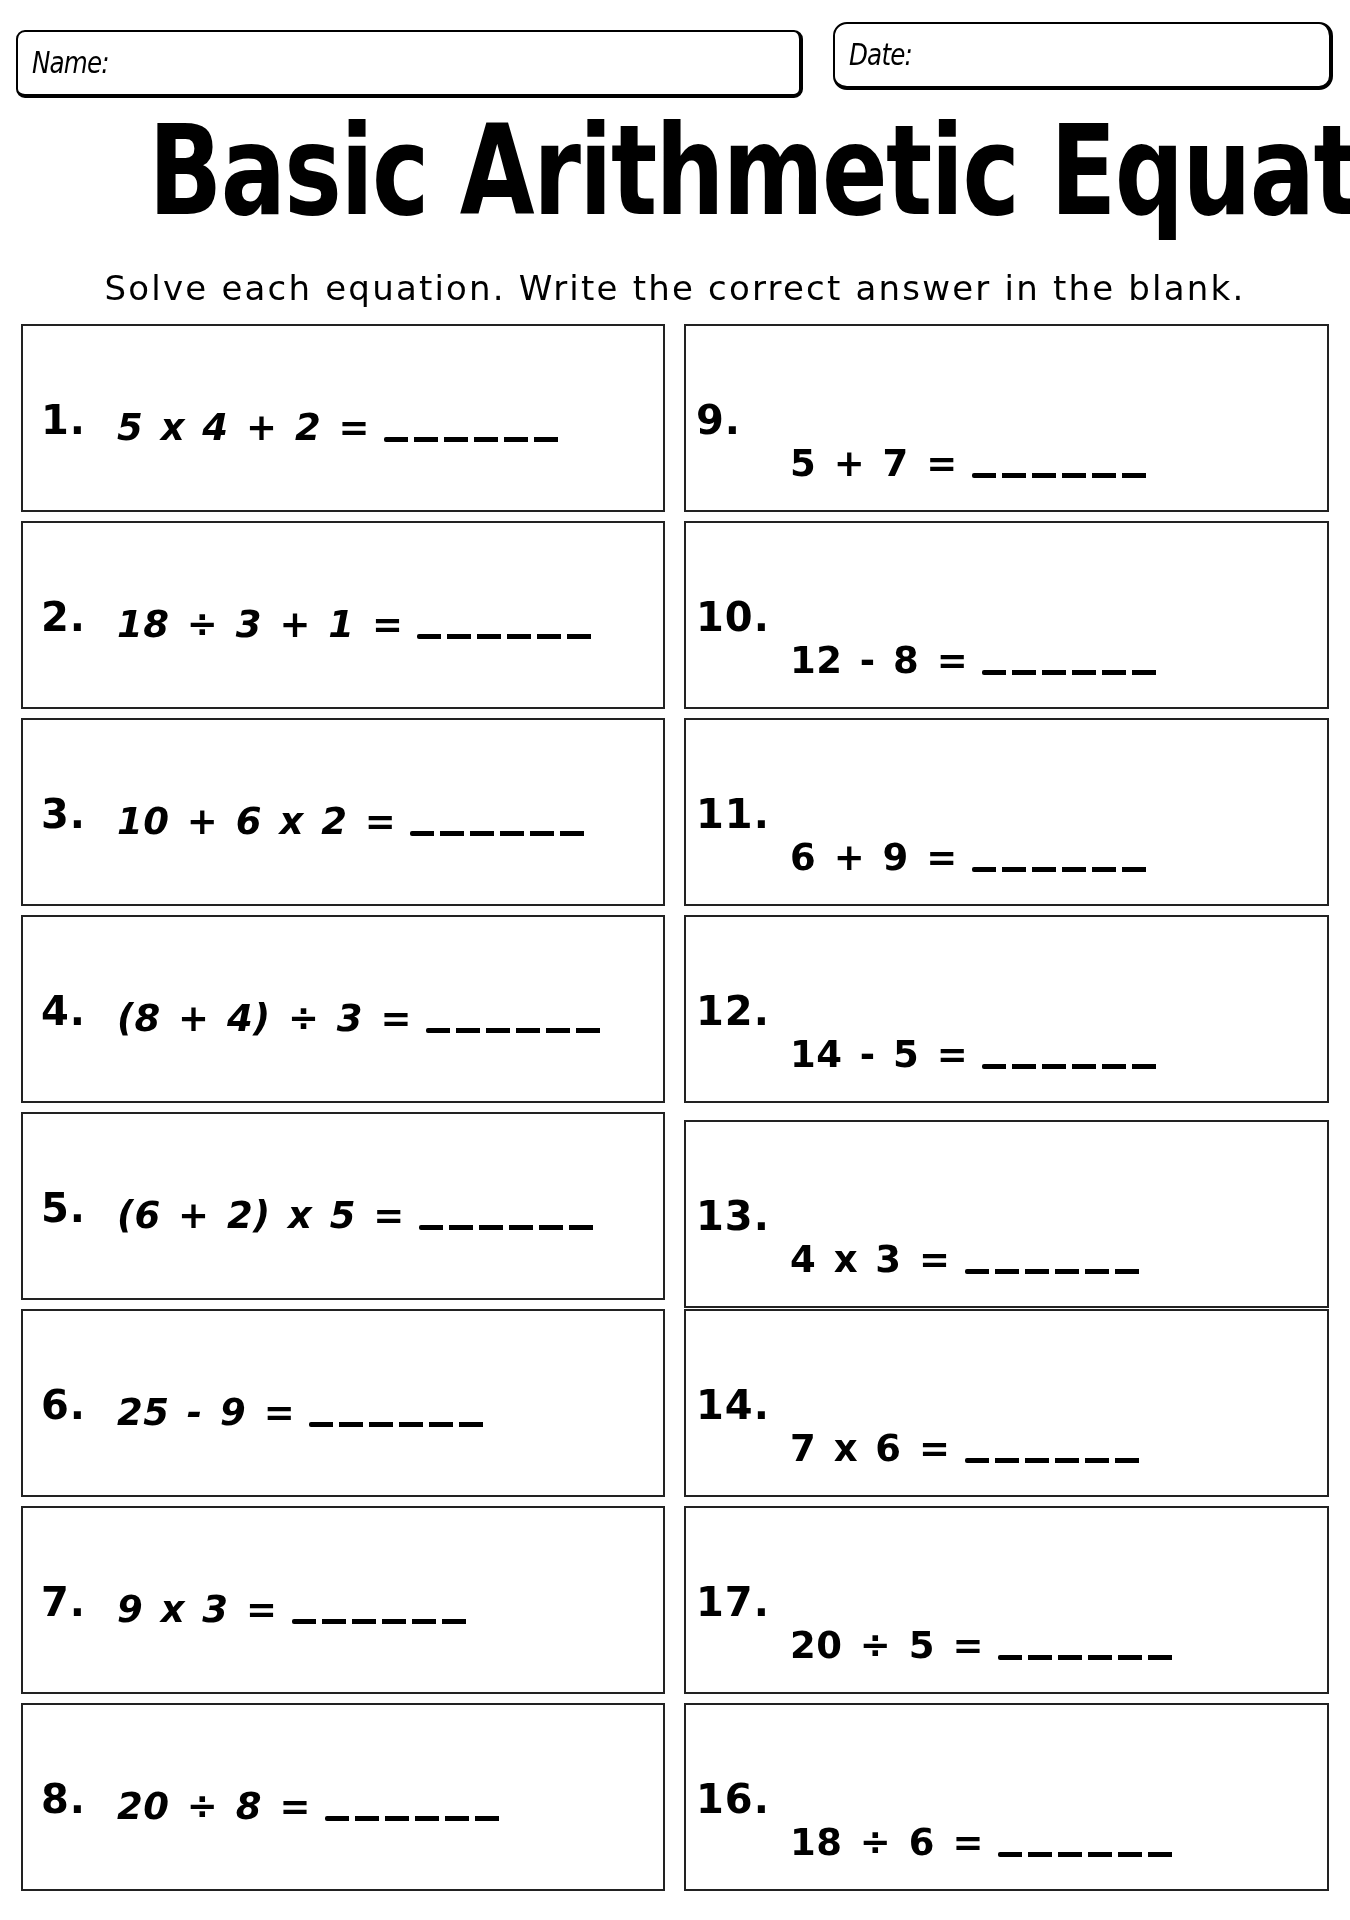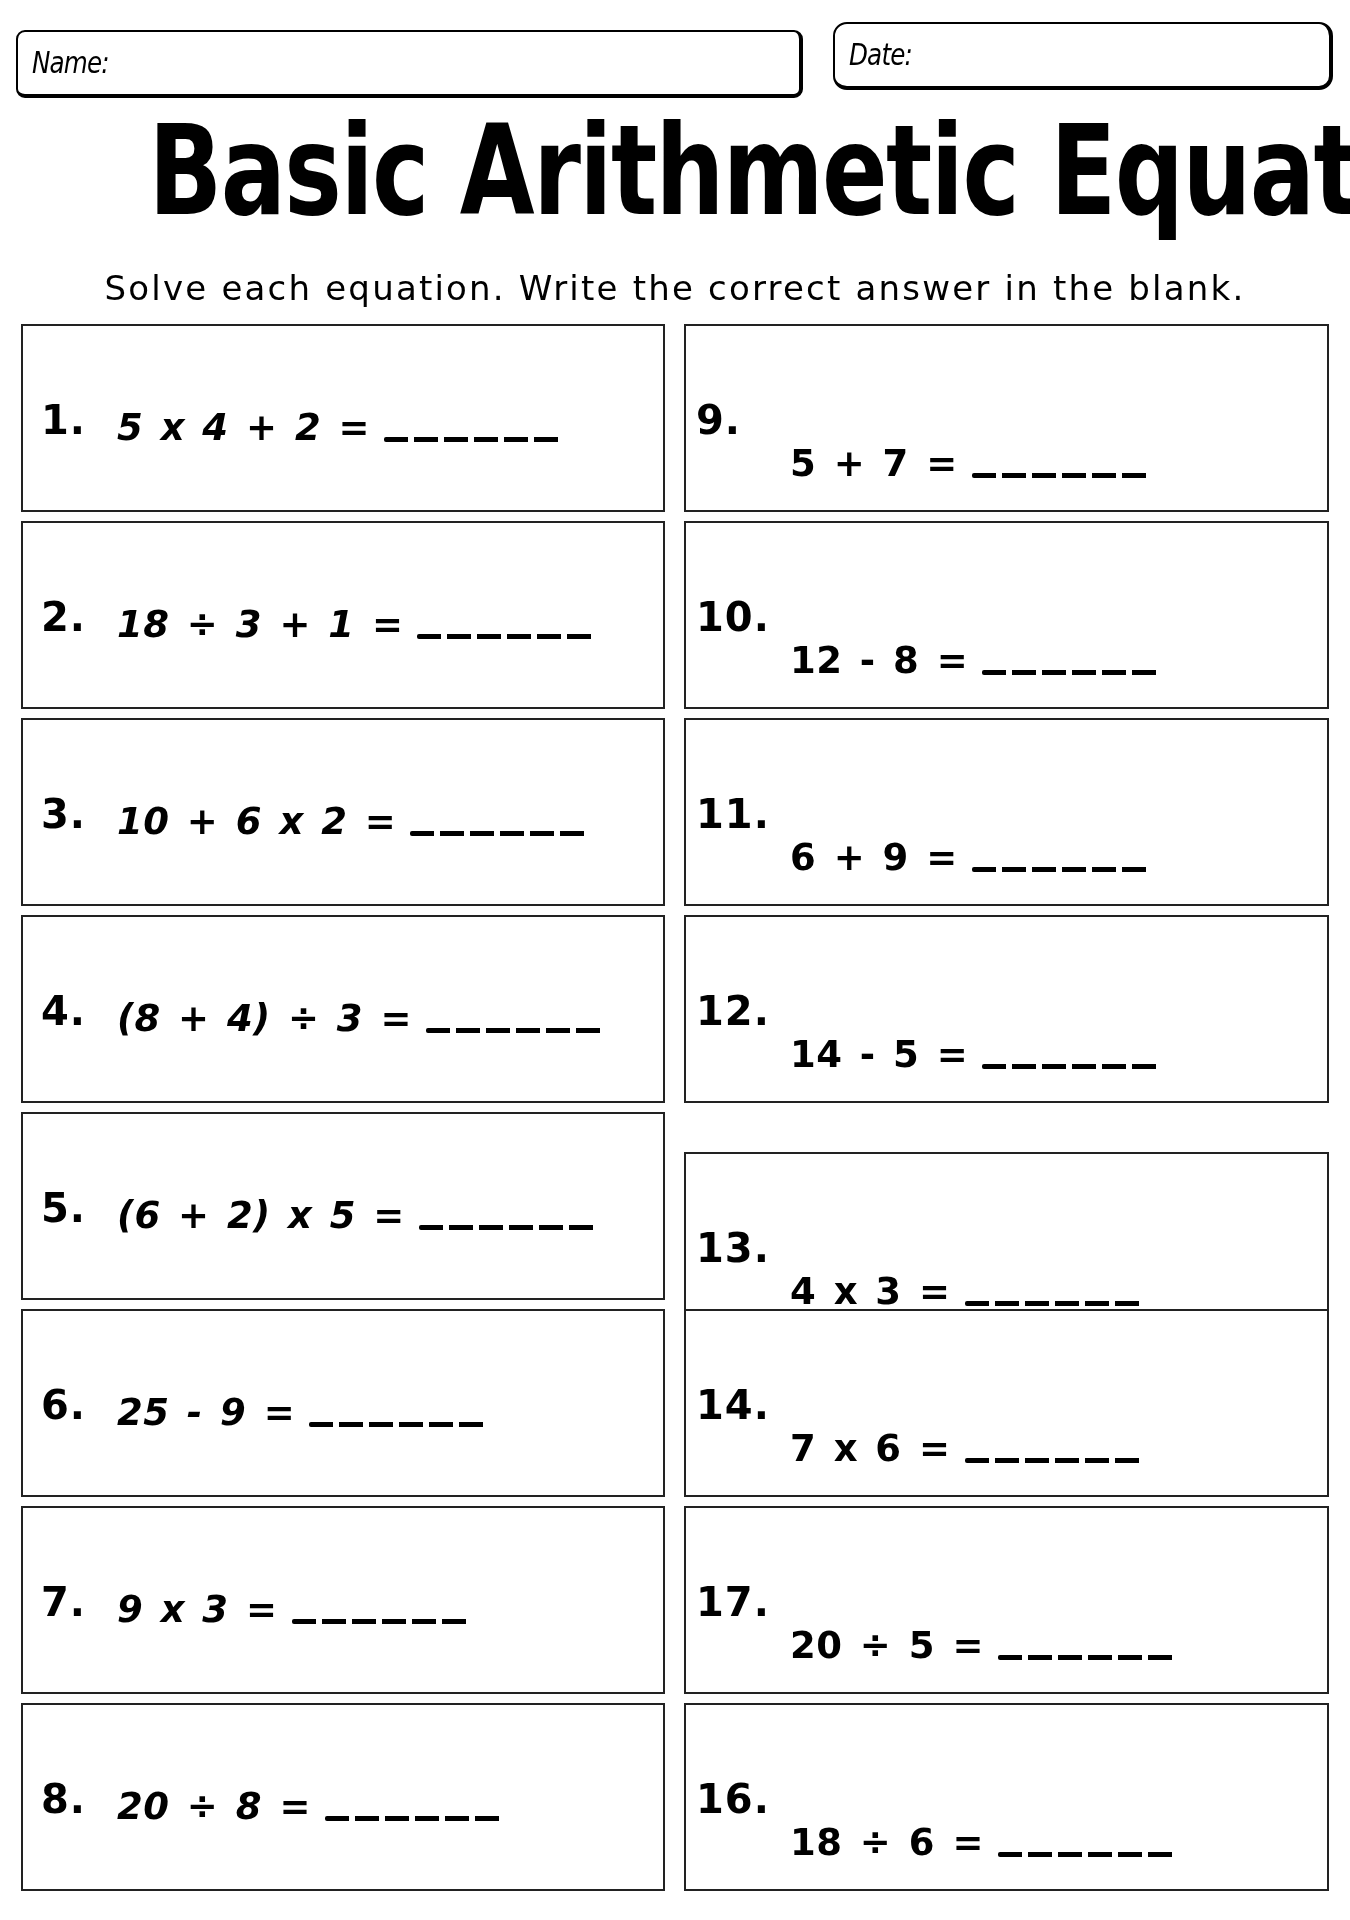--- a/index.html
+++ b/index.html
@@ -188,21 +188,21 @@
     <span class="p-eq"><span class="eq-text">12 - 8 =</span><span class="blank"></span></span>
   </div>
   <div class="problem-box col-right" style="top:718px">
     <span class="p-num">11.</span>
     <span class="p-eq"><span class="eq-text">6 + 9 =</span><span class="blank"></span></span>
   </div>
   <div class="problem-box col-right" style="top:915px">
     <span class="p-num">12.</span>
     <span class="p-eq"><span class="eq-text">14 - 5 =</span><span class="blank"></span></span>
   </div>
-  <div class="problem-box col-right" style="top:1152px">
+  <div class="problem-box col-right" style="top:1120px">
     <span class="p-num">13.</span>
     <span class="p-eq"><span class="eq-text">4 x 3 =</span><span class="blank"></span></span>
   </div>
   <div class="problem-box col-right" style="top:1309px">
     <span class="p-num">14.</span>
     <span class="p-eq"><span class="eq-text">7 x 6 =</span><span class="blank"></span></span>
   </div>
   <div class="problem-box col-right" style="top:1506px">
     <span class="p-num">17.</span>
     <span class="p-eq"><span class="eq-text">20 ÷ 5 =</span><span class="blank"></span></span>

